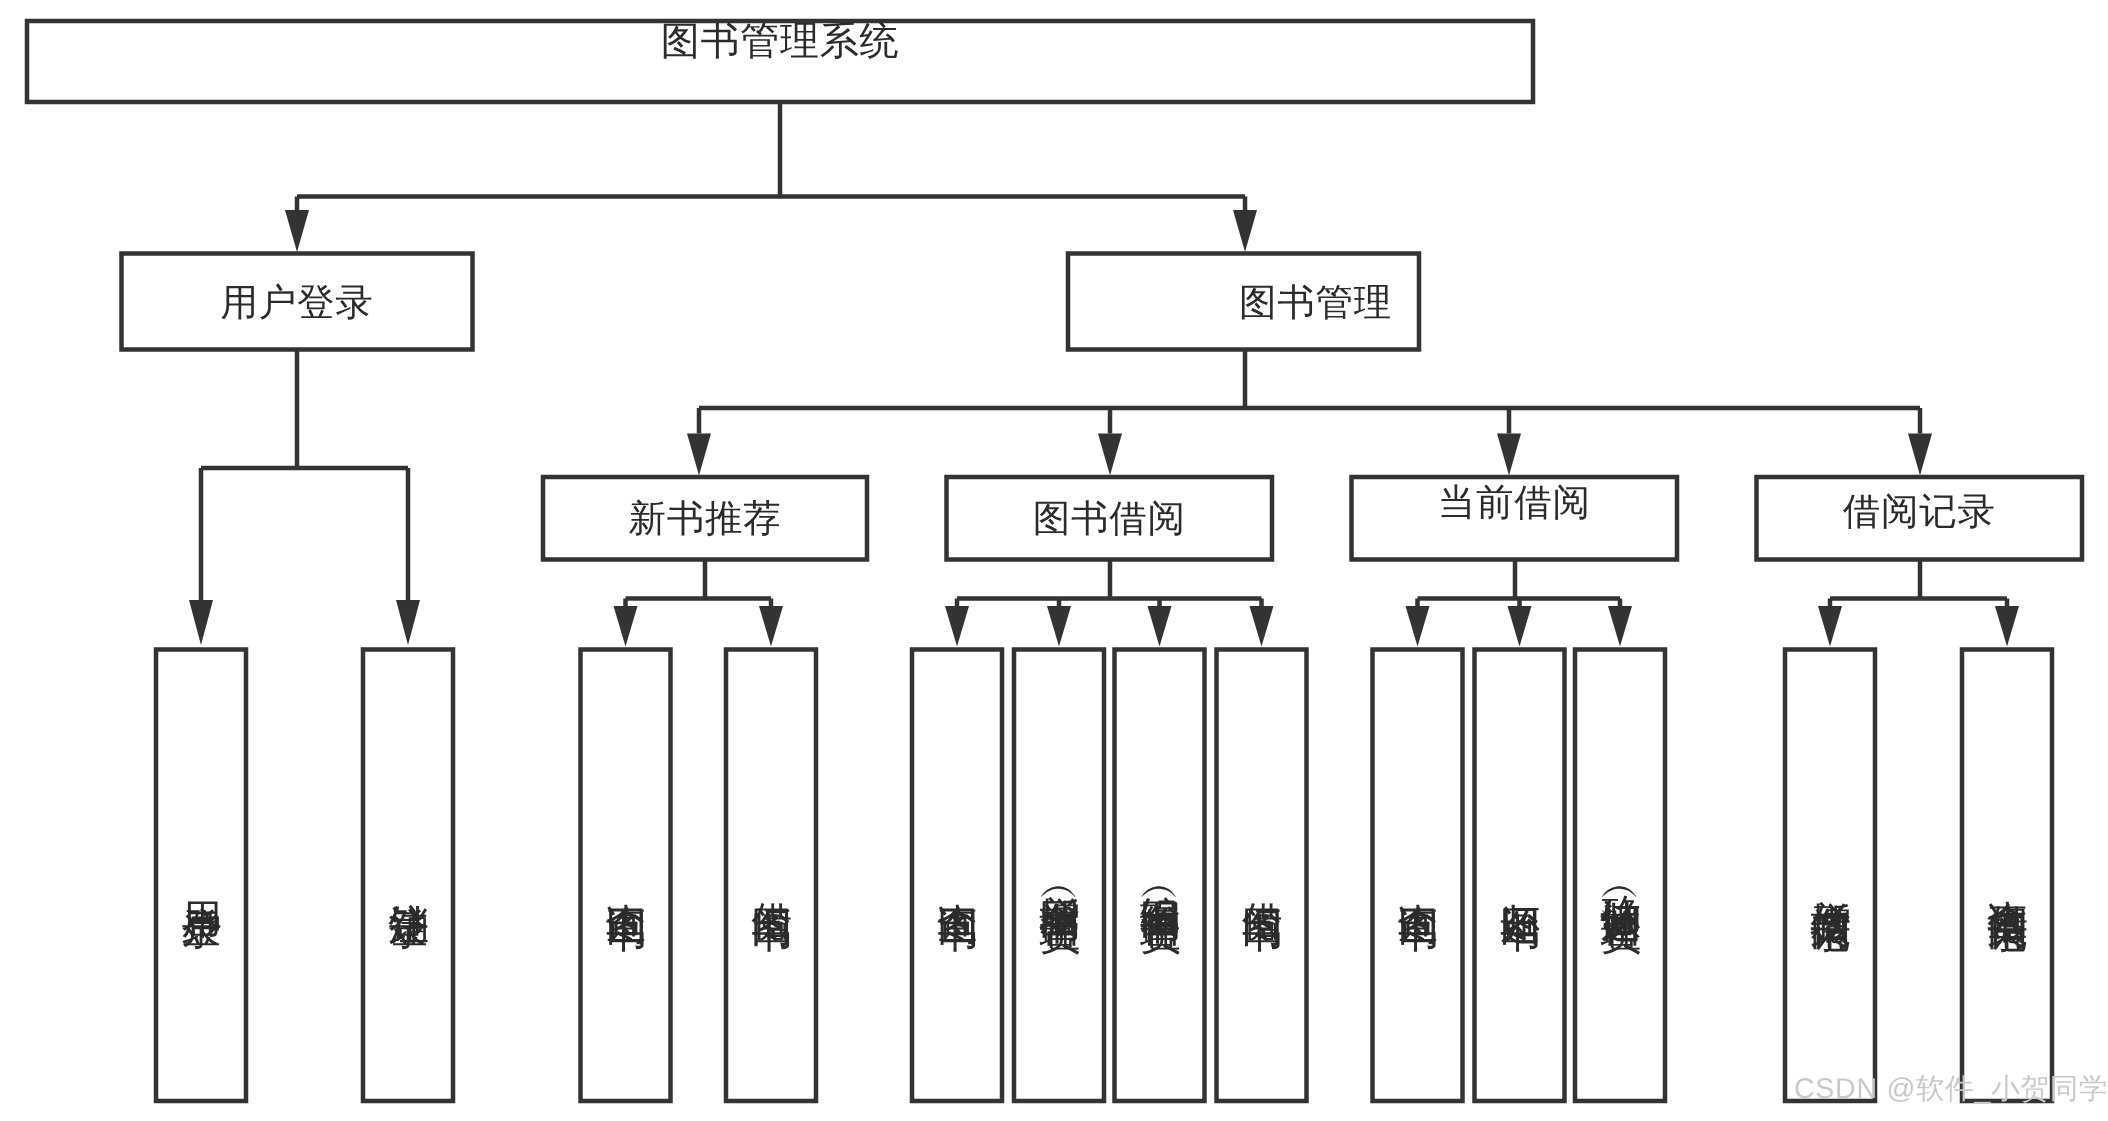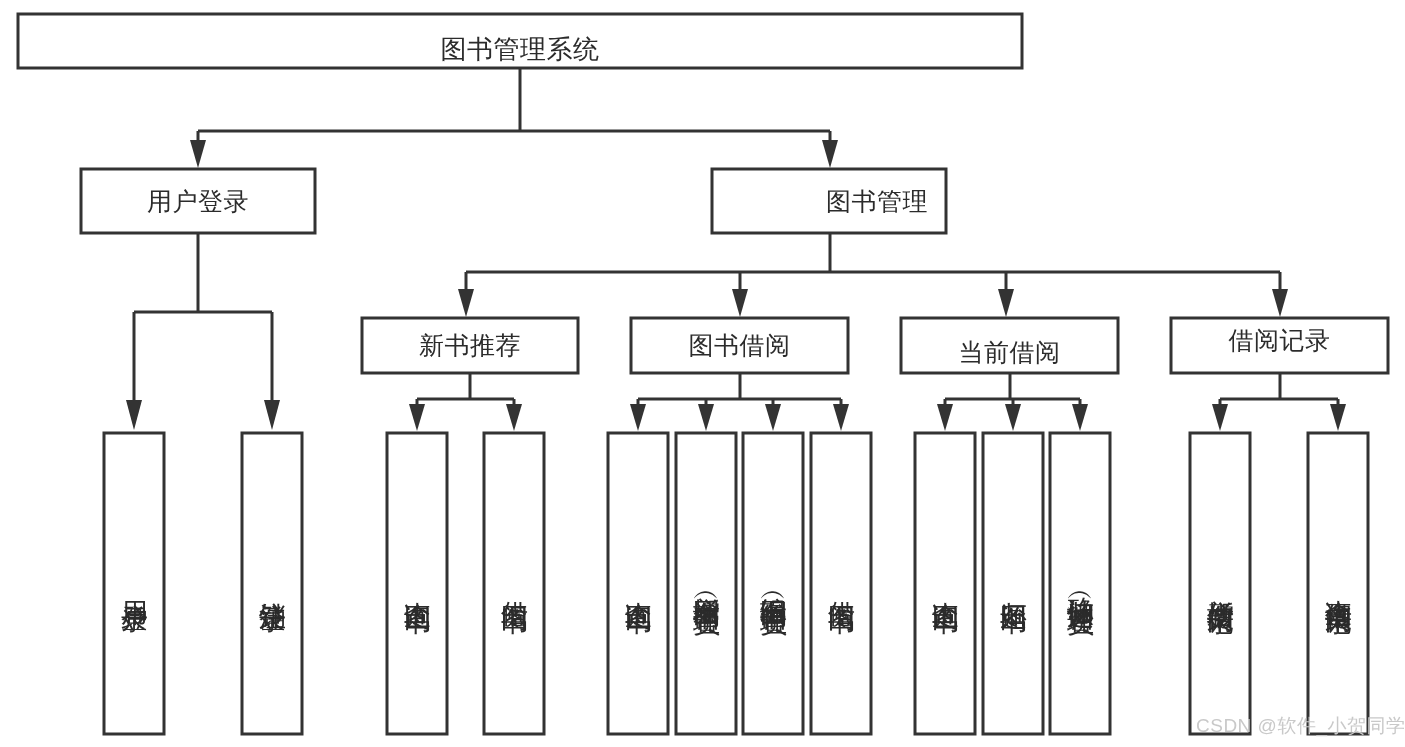--- a/index.html
+++ b/index.html
@@ -176,28 +176,28 @@
     <rect class="node-box" x="811" y="433" width="60" height="301"></rect>
 
     <rect class="node-box" x="915" y="433" width="60" height="301"></rect>
     <rect class="node-box" x="983" y="433" width="60" height="301"></rect>
     <rect class="node-box" x="1050" y="433" width="60" height="301"></rect>
 
     <rect class="node-box" x="1190" y="433" width="60" height="301"></rect>
     <rect class="node-box" x="1308" y="433" width="60" height="301"></rect>
   </svg>
 
-  <div class="node-label horizontal root" style="left:18px; top:22px; width:1004px; height:54px;">图书管理系统</div>
+  <div class="node-label horizontal root" style="left:18px; top:0; width:1004px; height:54px;">图书管理系统</div>
 
   <div class="node-label horizontal" style="left:81px; top:169px; width:234px; height:64px;">用户登录</div>
   <div class="node-label horizontal" style="left:712px; top:169px; width:234px; height:64px;padding-left:48px;">图书管理</div>
 
   <div class="node-label horizontal" style="left:362px; top:318px; width:216px; height:55px;">新书推荐</div>
   <div class="node-label horizontal" style="left:631px; top:318px; width:217px; height:55px;">图书借阅</div>
-  <div class="node-label horizontal" style="left:901px; top:318px; width:217px; height:68px;">当前借阅</div>
+  <div class="node-label horizontal" style="left:901px; top:300px; width:217px; height:68px;">当前借阅</div>
   <div class="node-label horizontal" style="left:1171px; top:318px; width:217px; height:44px;">借阅记录</div>
 
   <div class="node-label vertical" style="left:104px; top:433px; width:60px; height:301px;">用户登录</div>
   <div class="node-label vertical" style="left:242px; top:433px; width:60px; height:301px;">注销登录</div>
 
   <div class="node-label vertical" style="left:387px; top:433px; width:60px; height:301px;">查询图书</div>
   <div class="node-label vertical" style="left:484px; top:433px; width:60px; height:301px;">借阅图书</div>
 
   <div class="node-label vertical" style="left:608px; top:433px; width:60px; height:301px;">查询图书</div>
   <div class="node-label vertical" style="left:676px; top:433px; width:60px; height:301px;">新增图书（管理员）</div>

